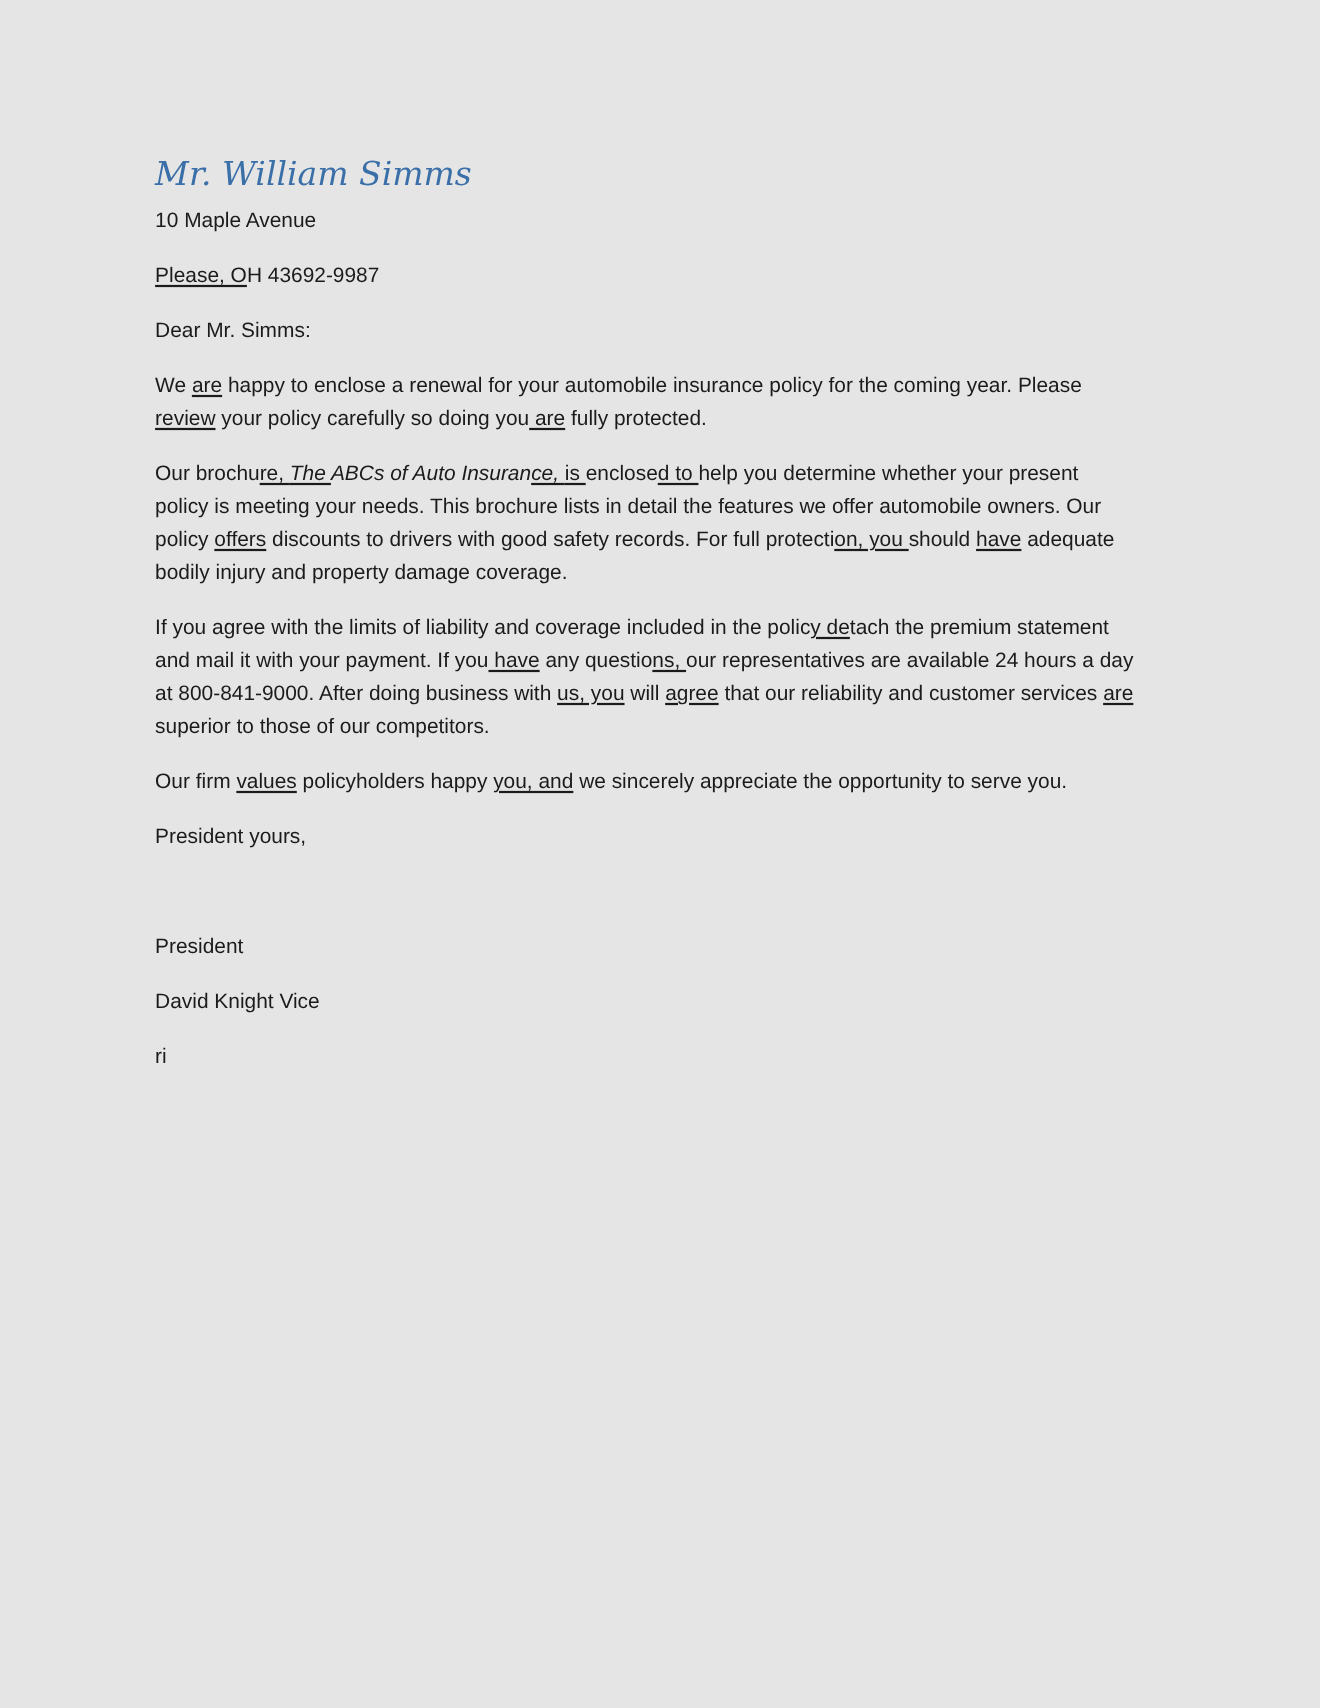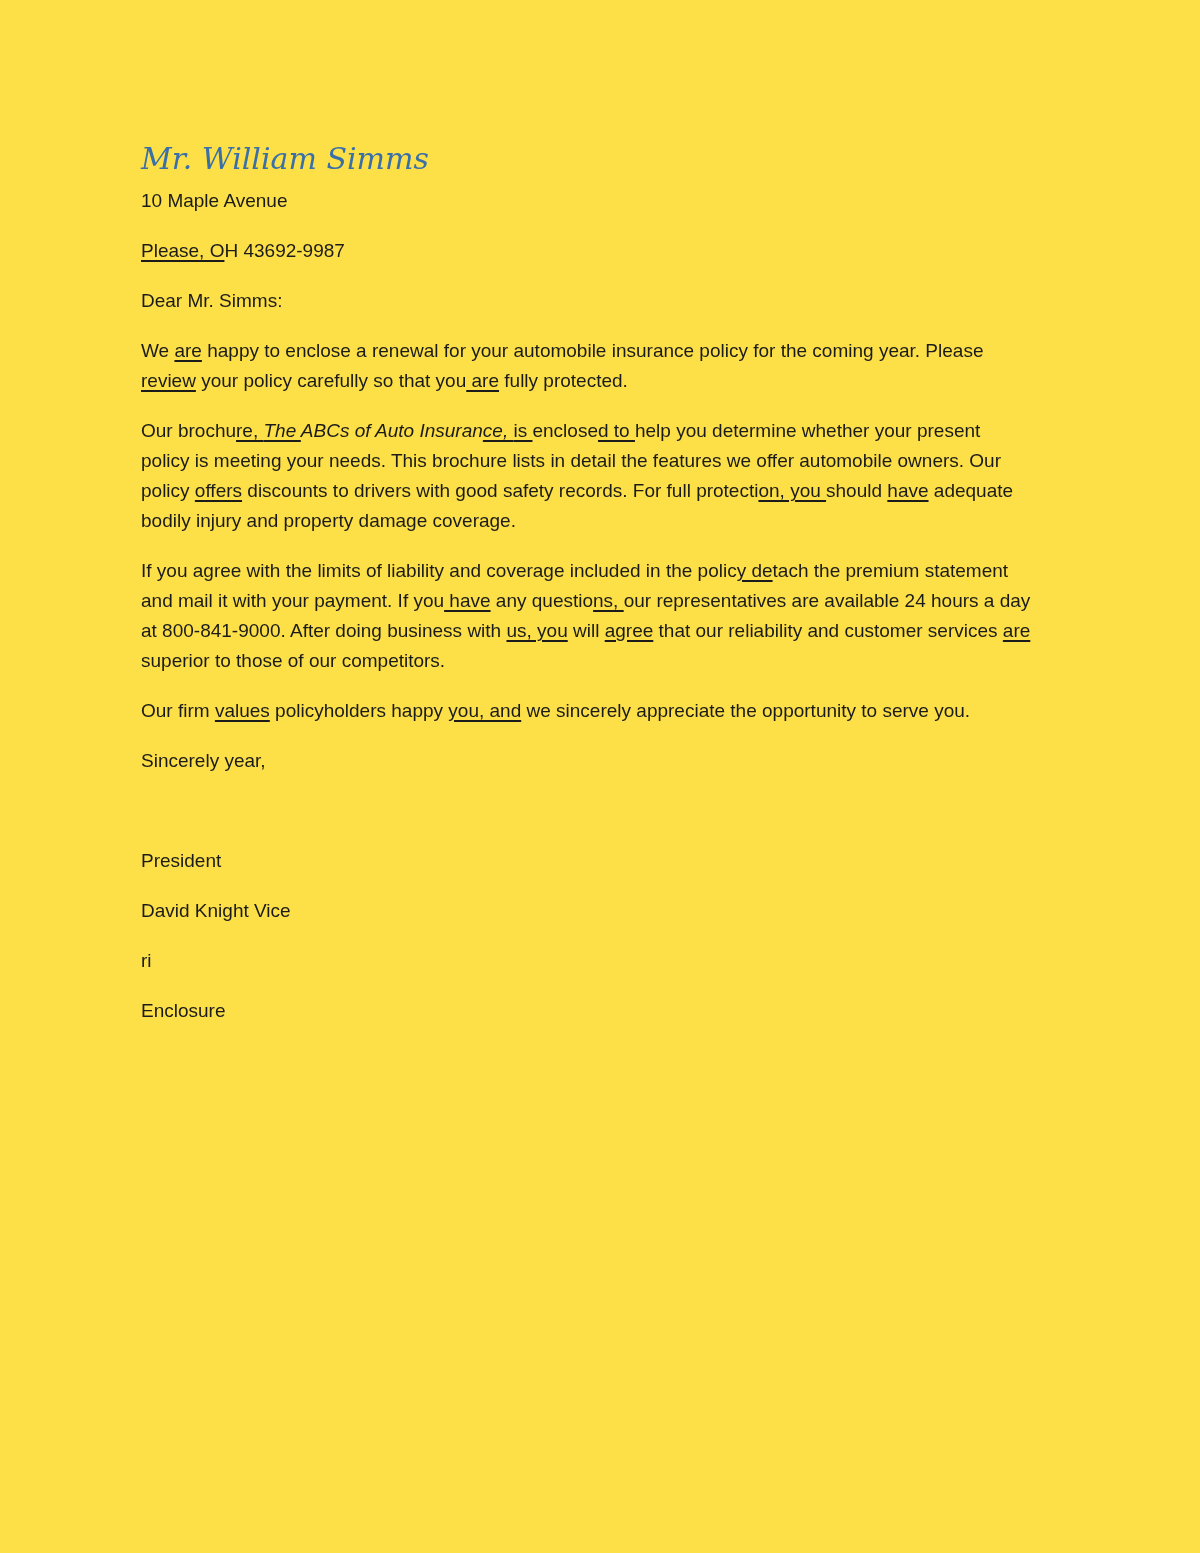--- a/index.html
+++ b/index.html
@@ -4,21 +4,21 @@
 <style>
   html, body {
     margin: 0;
     padding: 0;
     background: #ffffff;
   }
   .page {
     position: relative;
     width: 1200px;
     height: 1553px;
-    background: #fde047;
+    background: #e5e5e5;
     overflow: hidden;
     font-family: "Liberation Sans", sans-serif;
     color: #1b1b1b;
   }
   .content {
     position: absolute;
     top: 141px;
     left: 141px;
     width: 906px;
   }
@@ -46,34 +46,33 @@
   <div class="content">
 
     <h1 class="recipient-name" style="color: rgb(58, 111, 168);">Mr. William Simms</h1>
 
     <p class="line">10 Maple Avenue</p>
 
     <p class="line"><span class="u">Please, O</span><span>H 43692-9987</span></p>
 
     <p class="line">Dear Mr. Simms:</p>
 
-    <p class="line"><span>We </span><span class="u">are</span><span> happy to enclose a renewal for your automobile insurance policy for the coming year. Please </span><span class="u">review</span><span> your policy carefully so that you</span><span class="u"> are</span><span> fully protected.</span></p>
+    <p class="line"><span>We </span><span class="u">are</span><span> happy to enclose a renewal for your automobile insurance policy for the coming year. Please </span><span class="u">review</span><span> your policy carefully so doing you</span><span class="u"> are</span><span> fully protected.</span></p>
 
     <p class="line"><span>Our brochu</span><span class="u">re, </span><span class="u i">The </span><span class="i">ABCs of Auto Insuran</span><span class="u i">ce, </span><span class="u">is </span><span>enclose</span><span class="u">d to </span><span>help you determine whether your present policy is meeting your needs. This brochure lists in detail the features we offer automobile owners. Our policy </span><span class="u">offers</span><span> discounts to drivers with good safety records. For full protecti</span><span class="u">on, you </span><span>should </span><span class="u">have</span><span> adequate bodily injury and property damage coverage.</span></p>
 
     <p class="line"><span>If you agree with the limits of liability and coverage included in the polic</span><span class="u">y de</span><span>tach the premium statement and mail it with your payment. If you</span><span class="u"> have</span><span> any questio</span><span class="u">ns, </span><span>our representatives are available 24 hours a day at 800-841-9000. After doing business with </span><span class="u">us, you</span><span> will </span><span class="u">agree</span><span> that our reliability and customer services </span><span class="u">are</span><span> superior to those of our competitors.</span></p>
 
     <p class="line"><span>Our firm </span><span class="u">values</span><span> policyholders happy </span><span class="u">you, and</span><span> we sincerely appreciate the opportunity to serve you.</span></p>
 
-    <p class="line">Sincerely year,</p>
+    <p class="line">President yours,</p>
 
     <div class="spacer"></div>
 
     <p class="line">President</p>
 
     <p class="line">David Knight Vice</p>
 
     <p class="line">ri</p>
 
-    <p class="line">Enclosure</p>
 
   </div>
 </div>
 
 </body></html>

